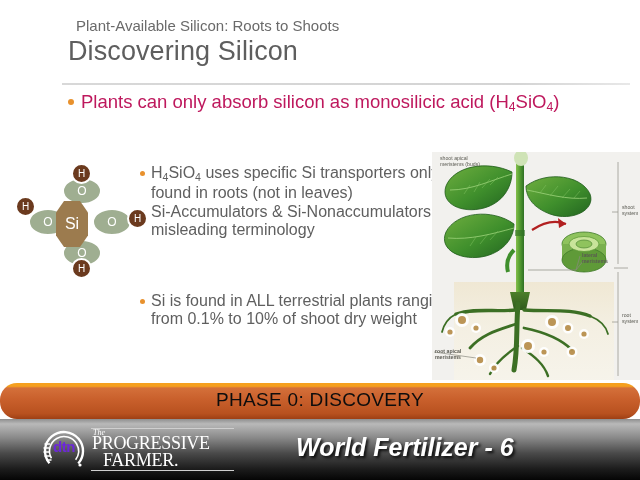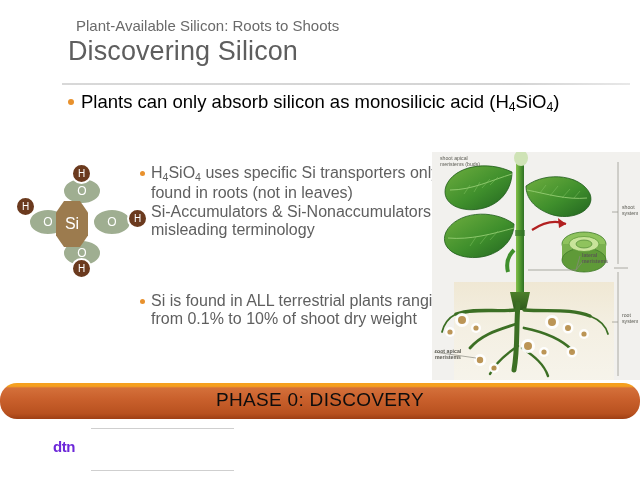--- a/index.html
+++ b/index.html
@@ -65,21 +65,21 @@
   .dot {
     flex: 0 0 auto;
     border-radius: 50%;
     background: #e8912d;
   }
   .dot.lvl1 { width: 6px; height: 6px; margin-top: 9px; margin-right: 7px; }
   .dot.lvl2 { width: 5px; height: 5px; margin-top: 7px; margin-right: 6px; }
 
   .btext1 {
     font-size: 18.5px;
-    color: #000000;
+    color: #be185d;
     line-height: 23px;
     white-space: nowrap;
   }
   .btext2 {
     font-size: 16px;
     color: #5f5f5f;
     line-height: 17.5px;
   }
   sub {
     font-size: 0.66em;
@@ -428,20 +428,23 @@
     <div class="fig-label bold" id="fig-label-lateral">lateral meristems</div>
     <div class="fig-label bold" id="fig-label-rootapical">root apical meristems</div>
     <div class="fig-label" id="fig-label-shoot">shoot system</div>
     <div class="fig-label" id="fig-label-rootsys">root system</div>
   </div>
 
   <div id="phase-bar">
     <span id="phase-label">PHASE 0: DISCOVERY</span>
   </div>
 
+  <div id="footer">
+    <div id="footer-title">World Fertilizer - 6</div>
+  </div>
 
   <div id="logo">
     <svg id="logo-mark" viewBox="0 0 44 44">
       <circle cx="22" cy="22" r="19" fill="none" stroke="#ffffff" stroke-width="2.4" stroke-dasharray="86 34" transform="rotate(140 22 22)"></circle>
       <circle cx="22" cy="22" r="14.5" fill="none" stroke="#ffffff" stroke-width="1.6" stroke-dasharray="62 30" transform="rotate(150 22 22)"></circle>
       <g stroke="#ffffff" stroke-width="1.5">
         <line x1="2.5" y1="15" x2="8" y2="15"></line>
         <line x1="1.5" y1="19" x2="7" y2="19"></line>
         <line x1="1.5" y1="23" x2="7" y2="23"></line>
         <line x1="2.5" y1="27" x2="8" y2="27"></line>

